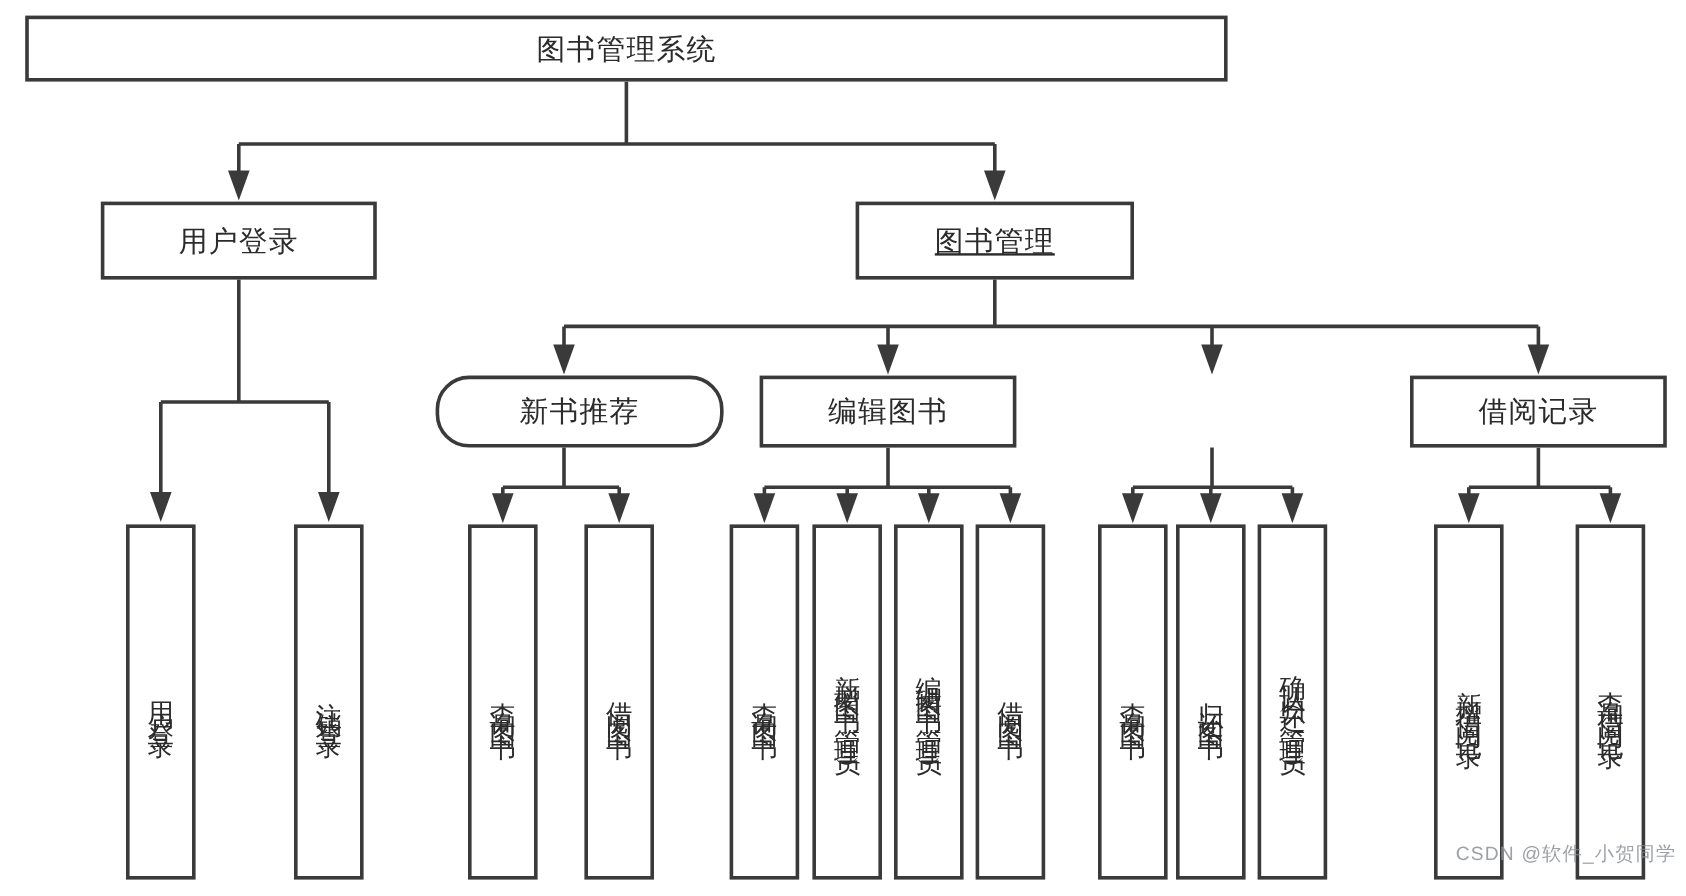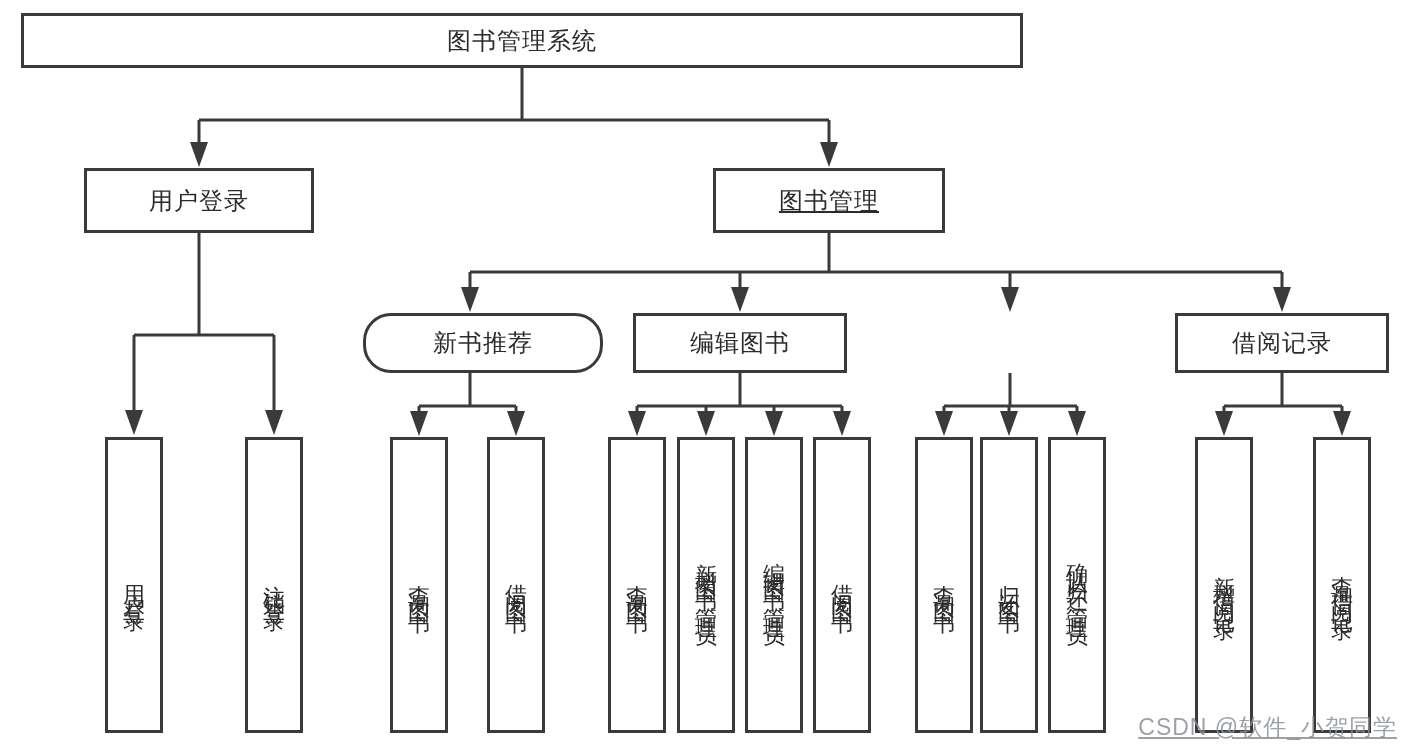--- a/index.html
+++ b/index.html
@@ -38,27 +38,26 @@
     writing-mode: vertical-rl;
     text-orientation: mixed;
     font-size: 22px;
     letter-spacing: 9px;
     line-height: 1;
     white-space: nowrap;
   }
   .watermark {
     position: absolute;
     right: 8px;
-    bottom: 4px;
-    font-size: 23px;
+    bottom: 24px;
+    font-size: 16px;
     color: rgba(140, 144, 150, 0.85);
     letter-spacing: 1px;
     white-space: nowrap;
     pointer-events: none;
-    text-decoration: underline;
   }
 </style>
 </head>
 <body>
 
 <div id="canvas">
 
   <svg id="connectors" viewBox="0 0 1405 747" xmlns="http://www.w3.org/2000/svg">
     <g stroke="#3a3a3a" stroke-width="3" fill="none">
 

